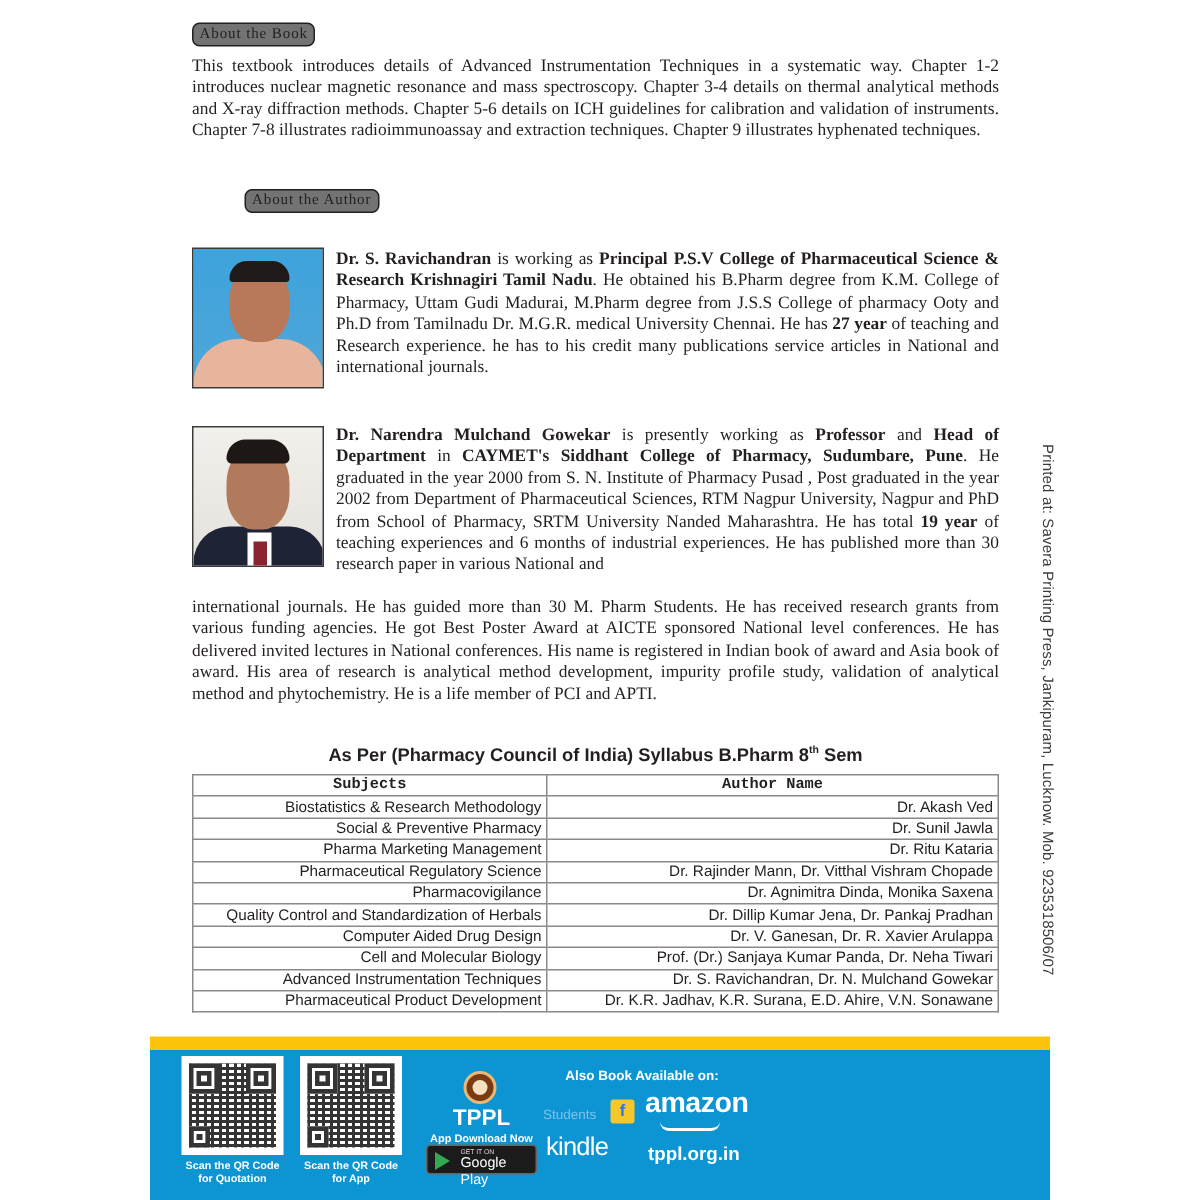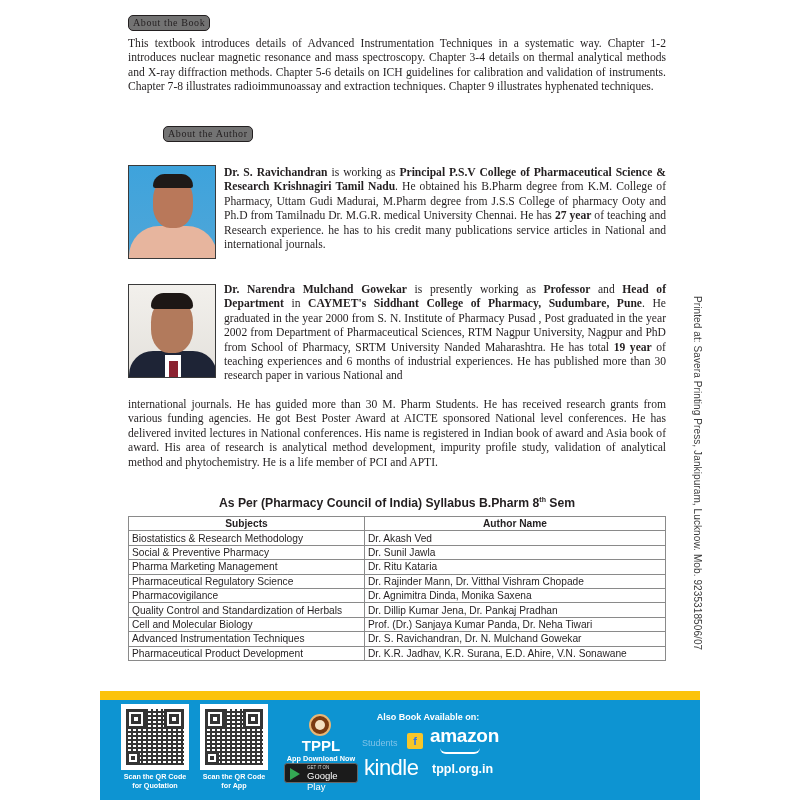--- a/index.html
+++ b/index.html
@@ -38,23 +38,23 @@
   .table-title {
     position: absolute; left: 28px; width: 538px; top: 496px; text-align: center;
     font-family: "Liberation Sans", sans-serif; font-weight: bold; font-size: 12.2px; color: #231f20;
   }
   .table-title sup { font-size: 7px; }
   table.syl {
     position: absolute; left: 28px; top: 516px; width: 538px;
     border-collapse: collapse; font-family: "Liberation Sans", sans-serif; font-size: 10.2px; color: #231f20;
   }
   table.syl th, table.syl td {
-    border: 1px solid #8a8a8a; height: 14.4px; padding: 0 3px; line-height: 13px; white-space: nowrap; text-align: left;
-  }
-  table.syl th { text-align: center; font-weight: bold; }
+    border: 1px solid #8a8a8a; height: 14.4px; padding: 0 3px; line-height: 13px; white-space: nowrap; text-align: right;
+  }
+  table.syl th { text-align: center; font-weight: bold; font-family: Liberation Mono, monospace; }
   table.syl td:first-child, table.syl th:first-child { width: 236px; }
 
   .side-print {
     position: absolute; left: 592px; top: 296px;
     writing-mode: vertical-rl; font-family: "Liberation Sans", sans-serif;
     font-size: 10px; color: #3c3c3c; letter-spacing: 0.1px; white-space: nowrap;
   }
 
   .yellow-band { position: absolute; left: 0; top: 691px; width: 600px; height: 9px; background: #fcc30b; }
   .blue-band { position: absolute; left: 0; top: 700px; width: 600px; height: 100px; background: #0d94d2; }
@@ -81,21 +81,21 @@
   .gplay { position: absolute; left: 184px; top: 63px; width: 74px; height: 20px; background: #1b1b1b; border-radius: 3px; border: 1px solid #666; }
   .gplay .tri { position: absolute; left: 5px; top: 4px; width: 0; height: 0; border-top: 6px solid transparent; border-bottom: 6px solid transparent; border-left: 10px solid #34a853; }
   .gplay .small { position: absolute; left: 22px; top: 1px; font-family: "Liberation Sans", sans-serif; font-size: 4.5px; color: #ddd; }
   .gplay .big { position: absolute; left: 22px; top: 6px; font-family: "Liberation Sans", sans-serif; font-size: 9.5px; color: #fff; }
 
   .also { position: absolute; left: 268px; top: 12px; width: 120px; text-align: center; font-family: "Liberation Sans", sans-serif; font-weight: bold; font-size: 9px; color: #ffffff; }
   .flipkart { position: absolute; left: 262px; top: 38px; font-family: "Liberation Sans", sans-serif; font-size: 9px; color: #7fc3e8; }
   .fk-icon { position: absolute; left: 307px; top: 33px; width: 16px; height: 16px; background: #f7c628; border-radius: 2px; font-family: "Liberation Sans", sans-serif; font-weight: bold; font-size: 11px; color: #2874f0; text-align: center; line-height: 16px; }
   .amazon { position: absolute; left: 330px; top: 25px; font-family: "Liberation Sans", sans-serif; font-weight: bold; font-size: 19px; color: #ffffff; letter-spacing: -0.3px; }
   .amazon-smile { position: absolute; left: 340px; top: 48px; width: 40px; height: 6px; border-bottom: 2px solid #ffffff; border-radius: 0 0 20px 20px; }
-  .kindle { position: absolute; left: 264px; top: 55px; font-family: "Liberation Sans", sans-serif; font-size: 22px; color: #ffffff; letter-spacing: -0.5px; text-align: right; }
+  .kindle { position: absolute; left: 264px; top: 55px; font-family: "Liberation Sans", sans-serif; font-size: 17px; color: #ffffff; letter-spacing: -0.5px; text-align: right; }
   .tpplsite { position: absolute; left: 332px; top: 62px; font-family: "Liberation Sans", sans-serif; font-weight: bold; font-size: 12.5px; color: #ffffff; }
 
   .isbn-box { position: absolute; left: 418px; top: 705px; width: 148px; height: 80px; background: #ffffff; }
   .isbn-text { position: absolute; left: 0; top: 1px; width: 148px; text-align: center; font-family: "Liberation Sans", sans-serif; font-weight: bold; font-size: 11.3px; color: #231f20; }
   .barcode { position: absolute; left: 10px; top: 16px; width: 128px; height: 52px;
     background: repeating-linear-gradient(90deg, #111 0 2px, #fff 2px 3px, #111 3px 4px, #fff 4px 6px, #111 6px 9px, #fff 9px 10px, #111 10px 11px, #fff 11px 14px); }
   .barcode-digits { position: absolute; left: 4px; top: 66px; width: 140px; font-family: "Liberation Sans", sans-serif; font-size: 7.5px; letter-spacing: 4.2px; color: #111; background: #fff; padding-left: 2px; }
 </style>
 </head>
 <body>
@@ -155,20 +155,24 @@
         </tr>
       <tr>
           <td>Pharmacovigilance</td>
           <td>Dr. Agnimitra Dinda, Monika Saxena</td>
         </tr>
       <tr>
           <td>Quality Control and Standardization of Herbals</td>
           <td>Dr. Dillip Kumar Jena, Dr. Pankaj Pradhan</td>
         </tr>
       <tr>
+          <td>Computer Aided Drug Design</td>
+          <td>Dr. V. Ganesan, Dr. R. Xavier Arulappa</td>
+        </tr>
+      <tr>
           <td>Cell and Molecular Biology</td>
           <td>Prof. (Dr.) Sanjaya Kumar Panda, Dr. Neha Tiwari</td>
         </tr>
       <tr>
           <td>Advanced Instrumentation Techniques</td>
           <td>Dr. S. Ravichandran, Dr. N. Mulchand Gowekar</td>
         </tr>
       <tr>
           <td>Pharmaceutical Product Development</td>
           <td>Dr. K.R. Jadhav, K.R. Surana, E.D. Ahire, V.N. Sonawane</td>

